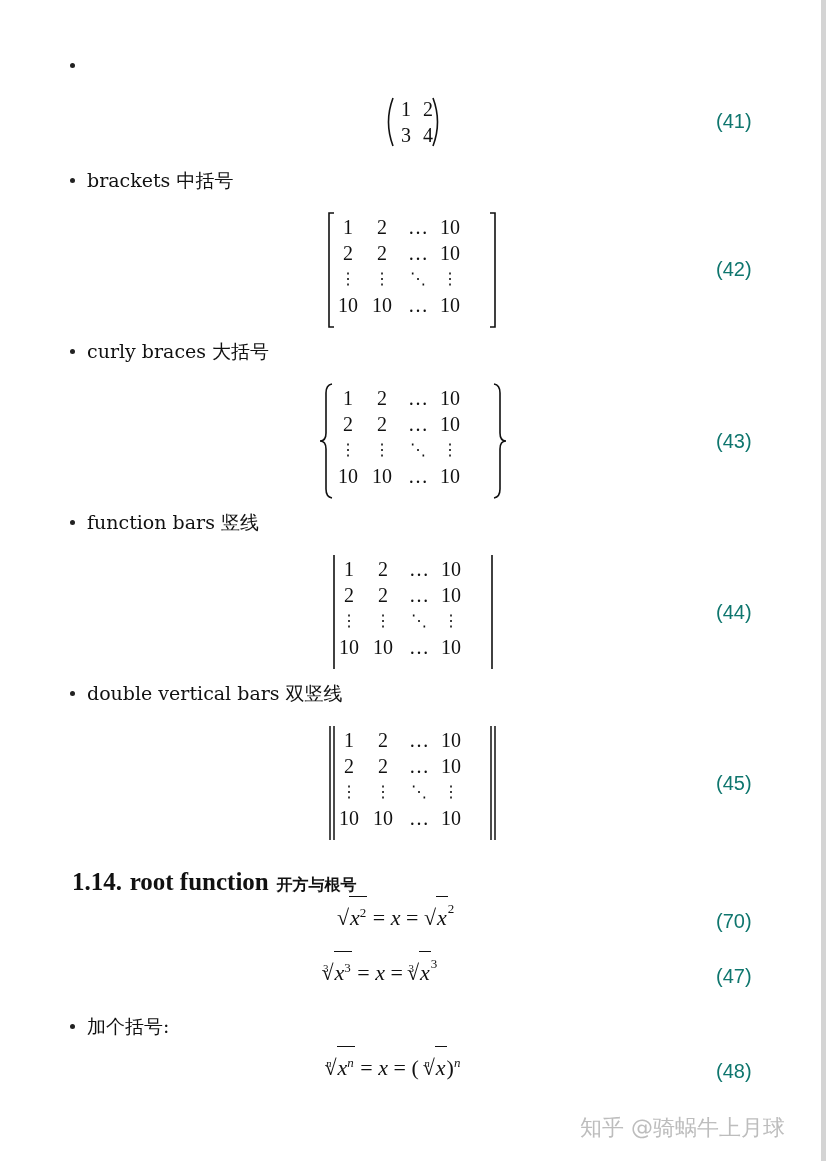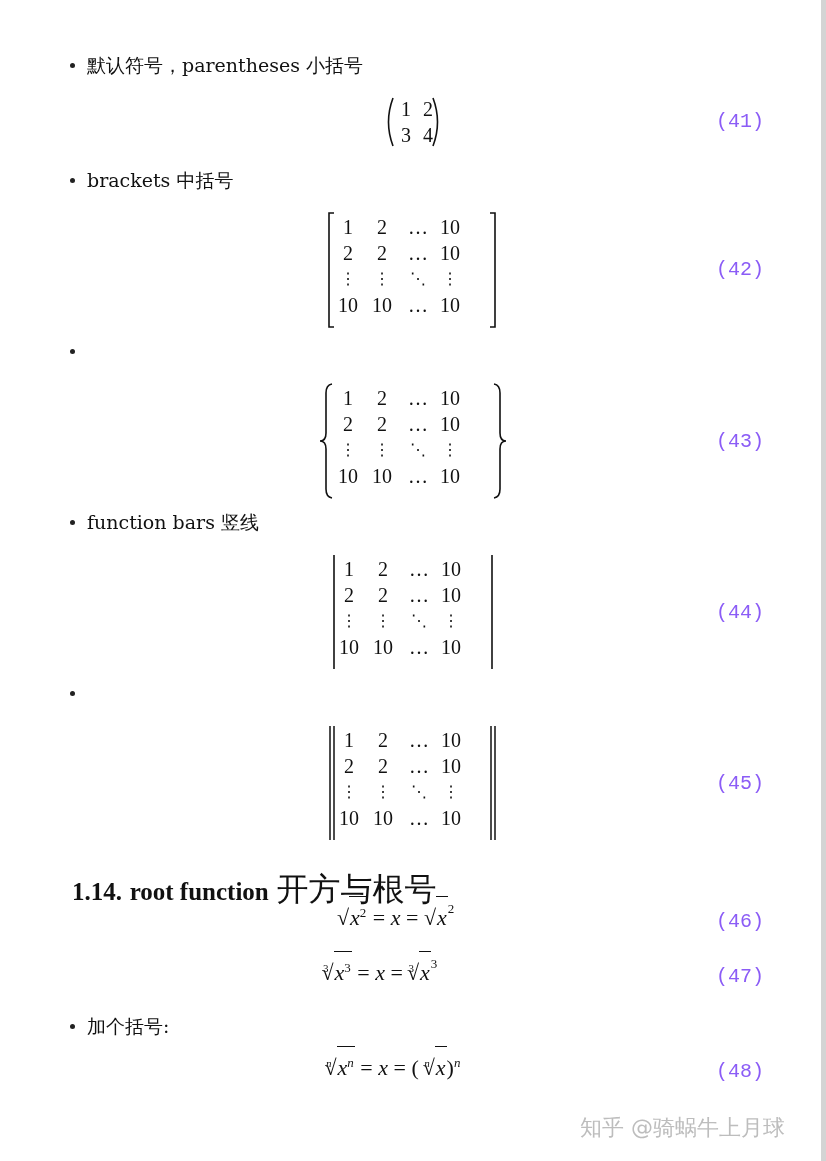--- a/index.html
+++ b/index.html
@@ -3,41 +3,41 @@
 <meta charset="utf-8">
 <style>
   html, body { margin: 0; padding: 0; }
   body {
     width: 826px; height: 1161px; background: #ffffff; position: relative; overflow: hidden;
     font-family: "DejaVu Serif", "Liberation Serif", serif; color: #111;
   }
   .edge { position: absolute; left: 821px; top: 0; width: 5px; height: 1161px; background: #d4d4d4; }
   .bullet { position: absolute; left: 70px; font-size: 19px; line-height: 24px; color: #111; white-space: nowrap; }
   .bullet .dot { display: inline-block; width: 5px; height: 5px; border-radius: 50%; background: #222; vertical-align: middle; margin-right: 12px; position: relative; top: -2px; }
-  .eqnum { position: absolute; left: 716px; font-size: 20px; color: #8b5cf6; font-family: Liberation Mono, monospace; }
+  .eqnum { position: absolute; left: 716px; font-size: 20px; color: #0f766e; font-family: Liberation Sans, sans-serif; }
   .matrix { position: absolute; font-family: "Liberation Serif", "DejaVu Serif", serif; font-size: 20px; color: #111; }
   .grid { position: absolute; }
   .cell { position: absolute; text-align: center; width: 30px; line-height: 26px; height: 26px; }
   .vd { font-size: 16px; letter-spacing: 0; }
   .heading { position: absolute; left: 72px; top: 868px; font-size: 24px; white-space: nowrap; }
   .heading b { font-family: "Liberation Serif", serif; font-weight: bold; font-size: 25px; text-align: right; }
-  .heading .cn { font-weight: normal; font-size: 32px; }
+  .heading .cn { font-weight: bold; font-size: 16px; }
   .formula { position: absolute; font-family: "Liberation Serif", serif; font-size: 22px; font-style: normal; white-space: nowrap; color: #111; }
   .formula i { font-style: italic; }
   .formula sup { font-size: 13px; }
   .rad { display: inline-block; position: relative; }
   .rad .vin { border-top: 1.5px solid #111; padding: 8px 1px; }
   .watermark { position: absolute; left: 580px; top: 1113px; font-family: "DejaVu Sans", sans-serif; font-size: 22px; color: #bdbdbd; white-space: nowrap; }
 </style>
 </head>
 <body>
 
 <div class="edge"></div>
 
-<div class="bullet" style="top:53px"><span class="dot"></span><span>默认符号，parentheses 小括号</span></div>
+<div class="bullet" style="top:53px"><span class="dot"></span></div>
 <div class="matrix" style="left:383px;top:96px;width:60px;height:52px">
   <svg width="60" height="52" style="position:absolute;left:0;top:0">
     <path d="M10 2 Q1 26 10 50" stroke="#111" stroke-width="1.6" fill="none"></path>
     <path d="M50 2 Q59 26 50 50" stroke="#111" stroke-width="1.6" fill="none"></path>
   </svg>
   <div class="grid" style="left:8px;top:0" id="g0">
       <div class="cell" style="left: 0px; top: 0px;">1</div>
       <div class="cell" style="left: 22px; top: 0px;">2</div>
       <div class="cell" style="left: 0px; top: 26px;">3</div>
       <div class="cell" style="left: 22px; top: 26px;">4</div>
@@ -65,21 +65,21 @@
       <div class="cell vd" style="left: 70px; top: 52px;">⋱</div>
       <div class="cell vd" style="left: 102px; top: 52px;">⋮</div>
       <div class="cell" style="left: 0px; top: 78px;">10</div>
       <div class="cell" style="left: 34px; top: 78px;">10</div>
       <div class="cell" style="left: 70px; top: 78px;">…</div>
       <div class="cell" style="left: 102px; top: 78px;">10</div>
     </div>
 </div>
 <div class="eqnum" style="top:258px">(42)</div>
 
-<div class="bullet" style="top:339px"><span class="dot"></span></div>
+<div class="bullet" style="top:339px"><span class="dot"></span><span>curly braces 大括号</span></div>
 <div class="matrix" style="left:318px;top:383px;width:190px;height:116px">
   <svg width="190" height="116" style="position:absolute;left:0;top:0">
     <path d="M14 1 Q8 2 8 10 L8 50 Q8 58 2 58 Q8 58 8 66 L8 106 Q8 114 14 115" stroke="#111" stroke-width="1.6" fill="none"></path>
     <path d="M176 1 Q182 2 182 10 L182 50 Q182 58 188 58 Q182 58 182 66 L182 106 Q182 114 176 115" stroke="#111" stroke-width="1.6" fill="none"></path>
   </svg>
   <div class="grid" style="left:15px;top:2px" id="g2">
       <div class="cell" style="left: 0px; top: 0px;">1</div>
       <div class="cell" style="left: 34px; top: 0px;">2</div>
       <div class="cell" style="left: 70px; top: 0px;">…</div>
       <div class="cell" style="left: 102px; top: 0px;">10</div>
@@ -119,21 +119,21 @@
       <div class="cell vd" style="left: 70px; top: 52px;">⋱</div>
       <div class="cell vd" style="left: 102px; top: 52px;">⋮</div>
       <div class="cell" style="left: 0px; top: 78px;">10</div>
       <div class="cell" style="left: 34px; top: 78px;">10</div>
       <div class="cell" style="left: 70px; top: 78px;">…</div>
       <div class="cell" style="left: 102px; top: 78px;">10</div>
     </div>
 </div>
 <div class="eqnum" style="top:601px">(44)</div>
 
-<div class="bullet" style="top:681px"><span class="dot"></span></div>
+<div class="bullet" style="top:681px"><span class="dot"></span><span>double vertical bars 双竖线</span></div>
 <div class="matrix" style="left:326px;top:725px;width:174px;height:116px">
   <svg width="174" height="116" style="position:absolute;left:0;top:0">
     <line x1="4" y1="1" x2="4" y2="115" stroke="#111" stroke-width="1.5"></line>
     <line x1="8" y1="1" x2="8" y2="115" stroke="#111" stroke-width="1.5"></line>
     <line x1="165" y1="1" x2="165" y2="115" stroke="#111" stroke-width="1.5"></line>
     <line x1="169" y1="1" x2="169" y2="115" stroke="#111" stroke-width="1.5"></line>
   </svg>
   <div class="grid" style="left:8px;top:2px" id="g4">
       <div class="cell" style="left: 0px; top: 0px;">1</div>
       <div class="cell" style="left: 34px; top: 0px;">2</div>
@@ -157,21 +157,21 @@
 
 <div class="heading">
   <b>1.14.</b>
   <b>root function</b>
   <span class="cn">开方与根号</span>
 </div>
 
 <div class="formula" style="left:337px;top:905px">
   <span class="rad">√<span class="vin"><i>x</i><sup>2</sup></span></span> = <i>x</i> = <span class="rad">√<span class="vin"><i>x</i></span></span><sup style="position:relative;top:-4px">2</sup>
 </div>
-<div class="eqnum" style="top:910px">(46)</div>
+<div class="eqnum" style="top:910px">(70)</div>
 
 <div class="formula" style="left:323px;top:960px">
   <sup style="font-size:11px;margin-right:-7px">3</sup><span class="rad">√<span class="vin"><i>x</i><sup>3</sup></span></span> = <i>x</i> = <sup style="font-size:11px;margin-right:-7px">3</sup><span class="rad">√<span class="vin"><i>x</i></span></span><sup style="position:relative;top:-4px">3</sup>
 </div>
 <div class="eqnum" style="top:965px">(47)</div>
 
 <div class="bullet" style="top:1014px"><span class="dot"></span><span>加个括号:</span></div>
 
 <div class="formula" style="left:326px;top:1055px">
   <sup style="font-size:11px;margin-right:-7px"><i>n</i></sup><span class="rad">√<span class="vin"><i>x</i><sup><i>n</i></sup></span></span> = <i>x</i> = ( <sup style="font-size:11px;margin-right:-7px"><i>n</i></sup><span class="rad">√<span class="vin"><i>x</i></span></span>)<sup><i>n</i></sup>

